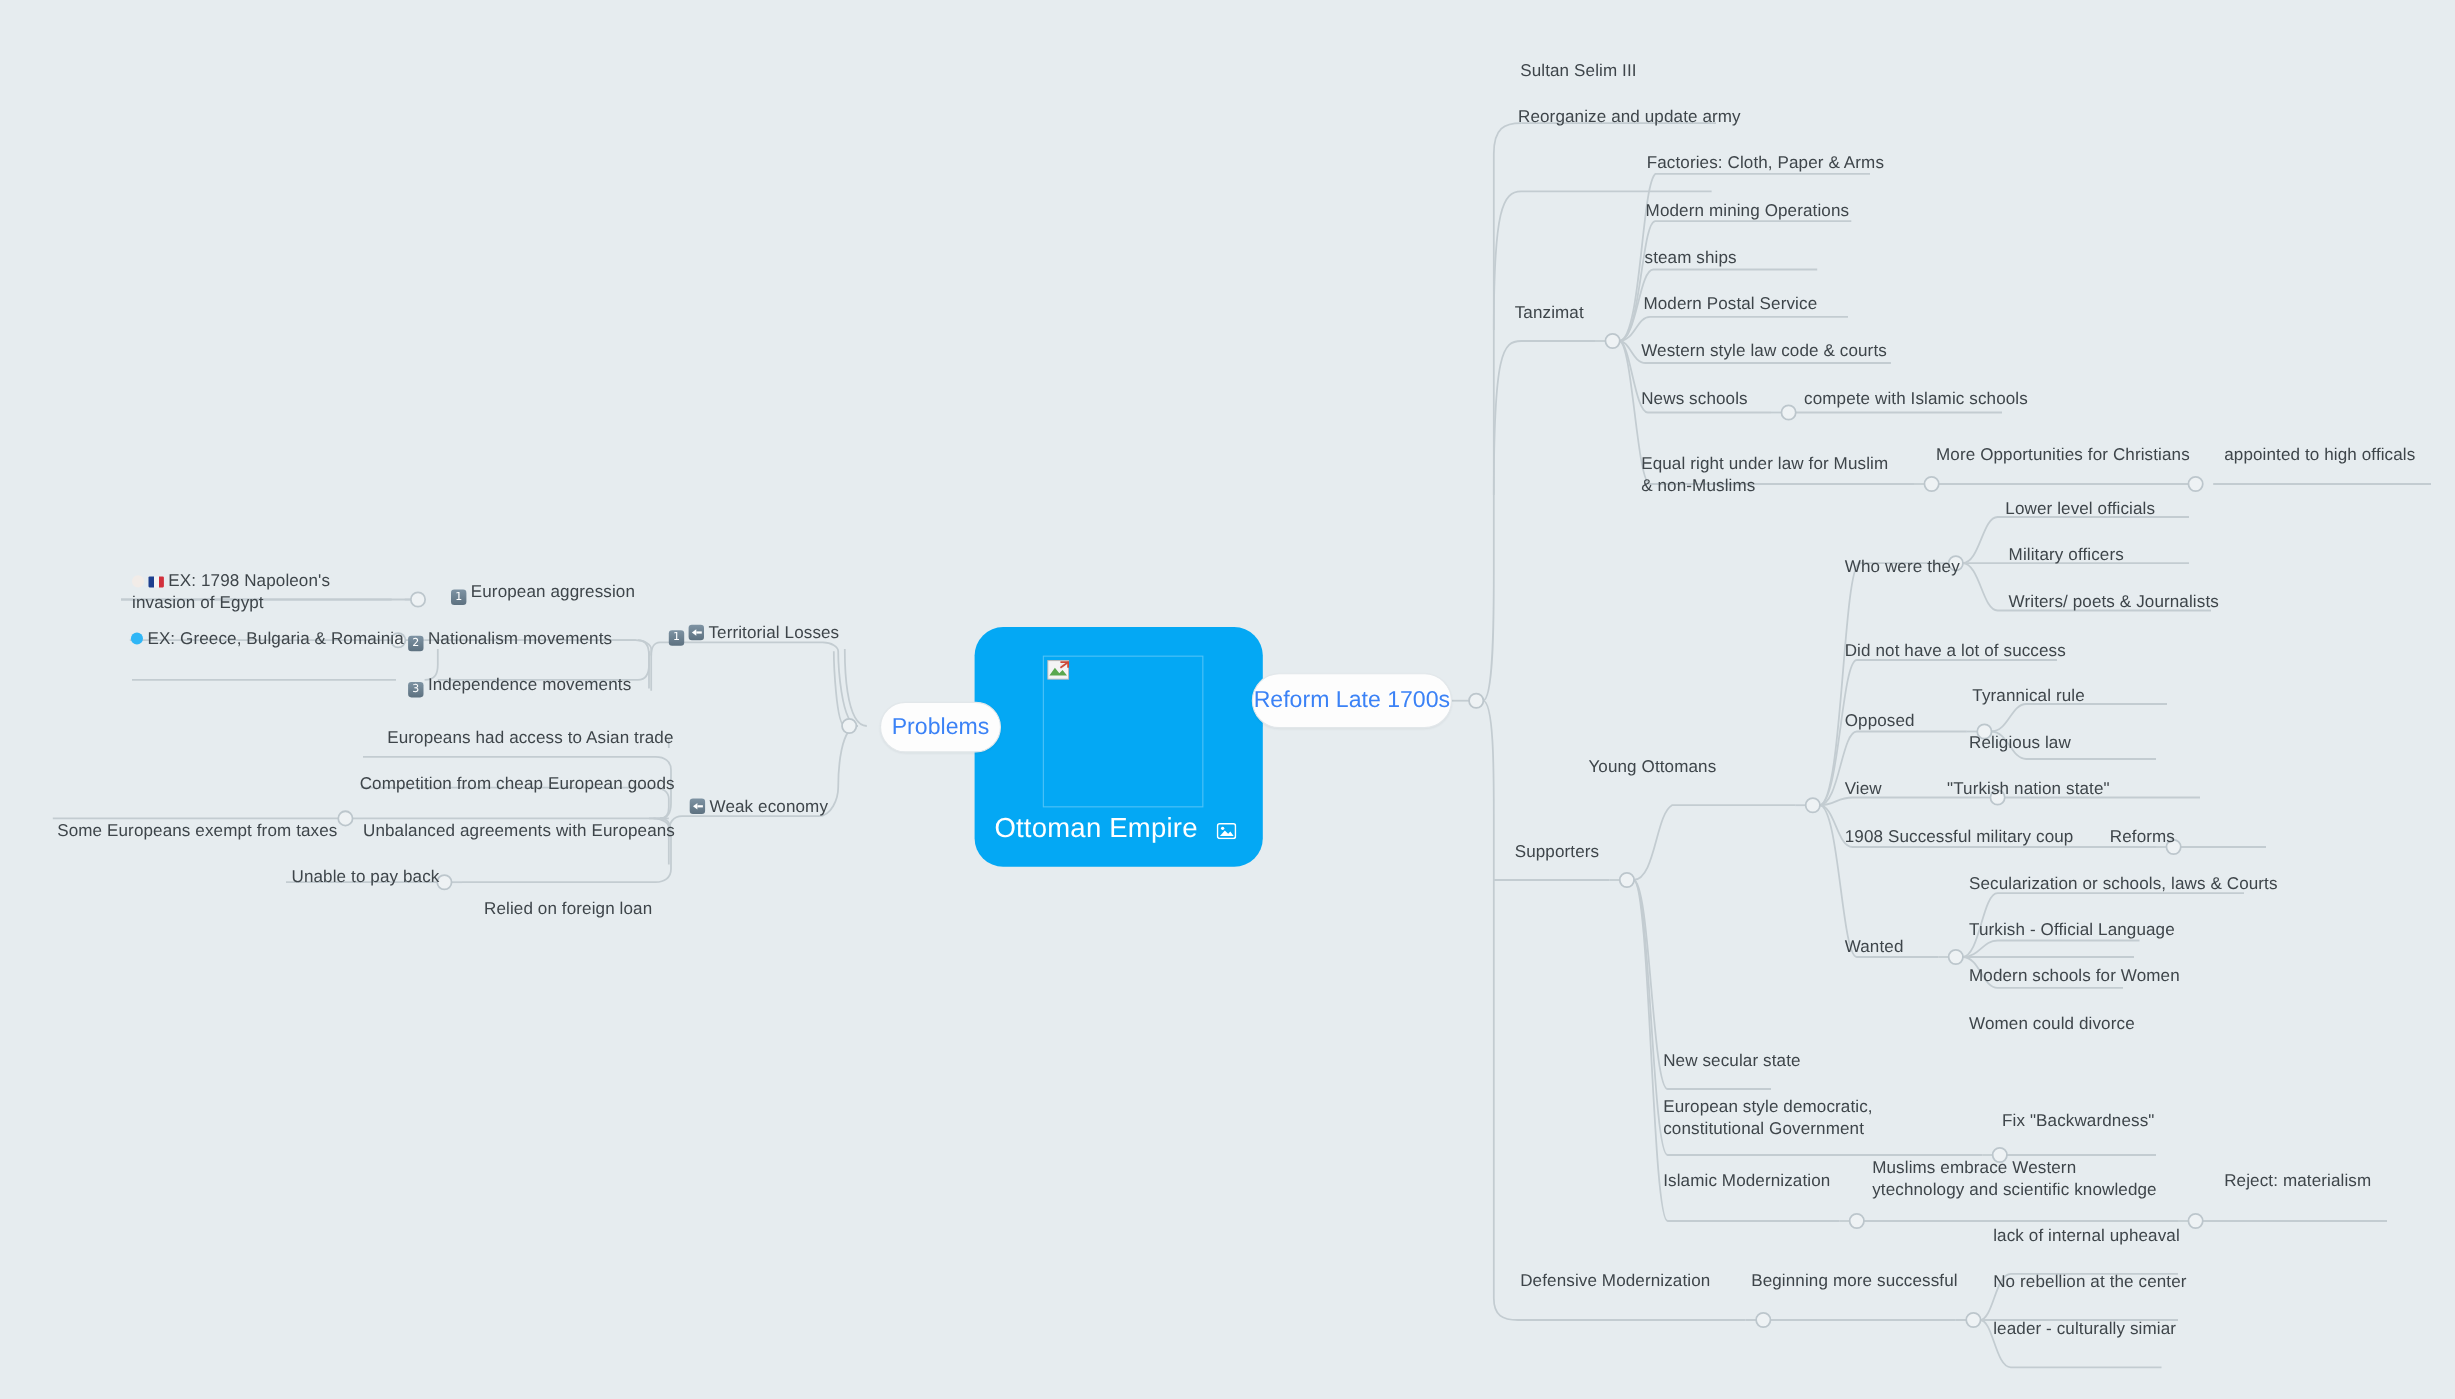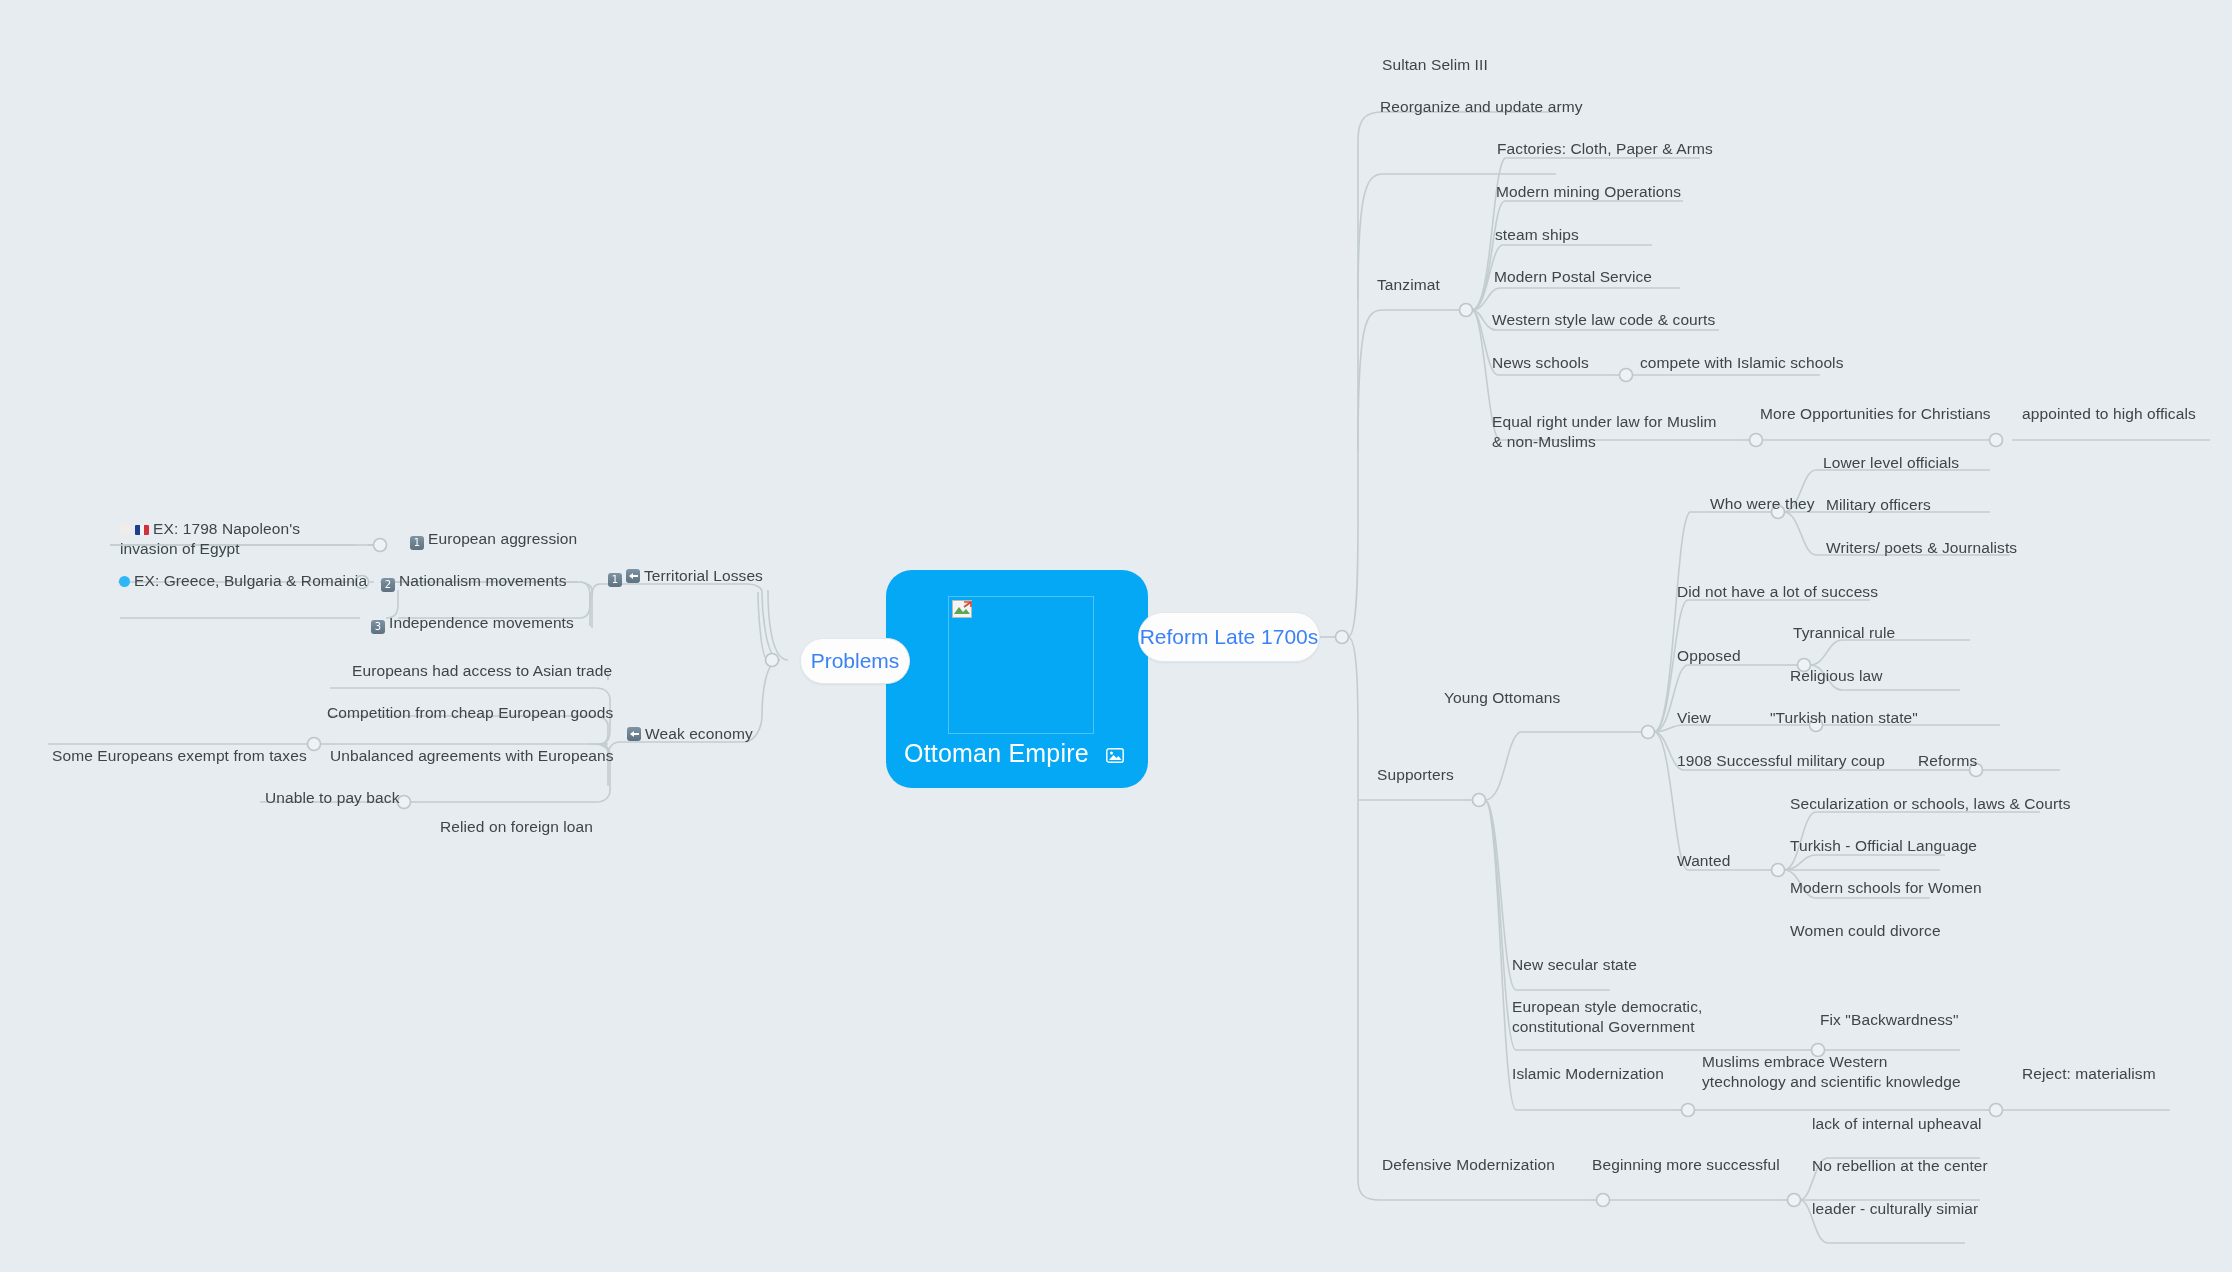--- a/index.html
+++ b/index.html
@@ -367,21 +367,21 @@
   </div>
 
   <div class="node" style="left:627px; top:724px;">
     <span class="arrow-badge"></span><span>Weak economy</span>
   </div>
 
   <div class="node" style="left:410px; top:529px;">
     <span class="badge">1</span><span>European aggression</span>
   </div>
 
-  <div class="node" style="left:371px; top:571px;margin-left:10px;">
+  <div class="node" style="left:371px; top:571px;">
     <span class="badge">2</span><span>Nationalism movements</span>
   </div>
 
   <div class="node" style="left:371px; top:613px;">
     <span class="badge">3</span><span>Independence movements</span>
   </div>
 
   <div class="node wrap" style="left:120px; top:519px; width:232px;">
     <span class="dot-badge pale"></span><span class="flag-badge"></span><span>EX: 1798 Napoleon's invasion of Egypt</span>
   </div>
@@ -409,21 +409,21 @@
   <div class="node" style="left:1492px; top:353px;">News schools</div>
   <div class="node" style="left:1640px; top:353px;">compete with Islamic schools</div>
 
   <div class="node wrap" style="left:1492px; top:412px; width:230px;">Equal right under law for Muslim &amp; non-Muslims</div>
   <div class="node" style="left:1760px; top:404px;">More Opportunities for Christians</div>
   <div class="node" style="left:2022px; top:404px;">appointed to high officals</div>
 
   <div class="node" style="left:1377px; top:765px;">Supporters</div>
   <div class="node" style="left:1444px; top:688px;">Young Ottomans</div>
 
-  <div class="node" style="left:1677px; top:494px;margin-left:33px;">Who were they</div>
+  <div class="node" style="left:1677px; top:506px;">Who were they</div>
   <div class="node" style="left:1823px; top:453px;">Lower level  officials</div>
   <div class="node" style="left:1826px; top:495px;">Military officers</div>
   <div class="node" style="left:1826px; top:538px;">Writers/ poets &amp; Journalists</div>
 
   <div class="node" style="left:1677px; top:582px;">Did not have a lot of success</div>
 
   <div class="node" style="left:1677px; top:646px;">Opposed</div>
   <div class="node" style="left:1793px; top:623px;">Tyrannical rule</div>
   <div class="node" style="left:1790px; top:666px;">Religious law</div>
 

